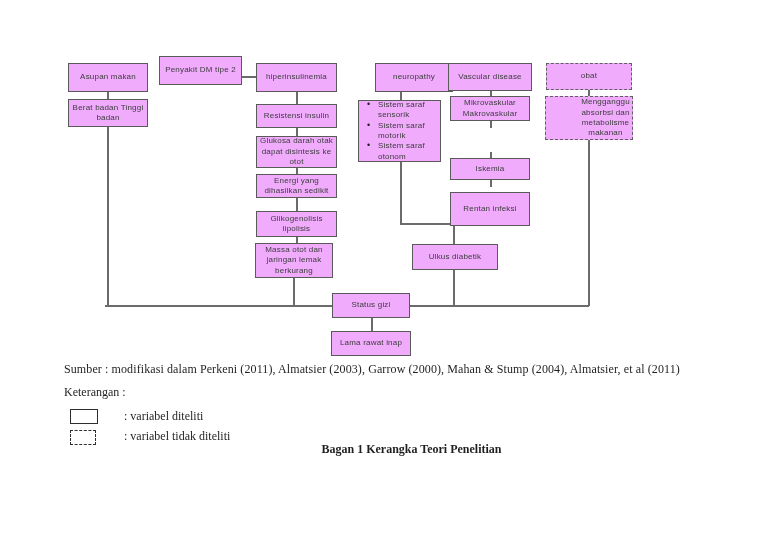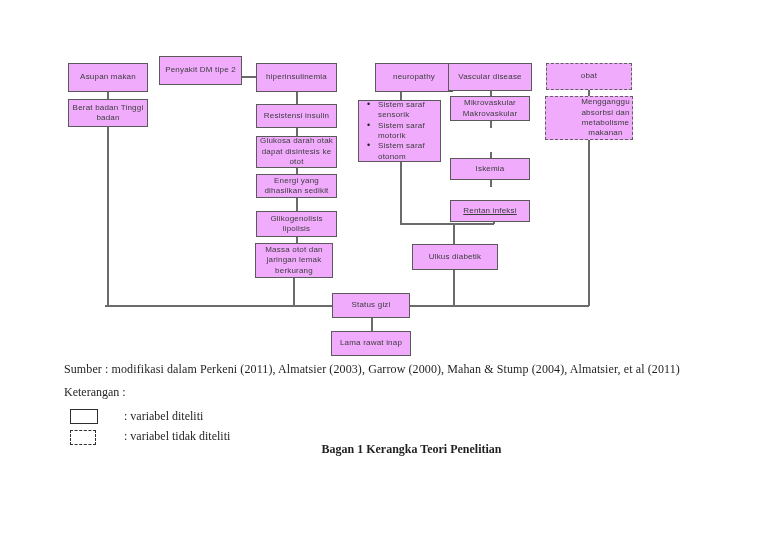--- a/index.html
+++ b/index.html
@@ -80,21 +80,21 @@
     <ul class="blist">
       <li>Sistem saraf sensorik</li>
       <li>Sistem saraf motorik</li>
       <li>Sistem saraf otonom</li>
     </ul>
   </div>
 
   <div class="node" style="left:448px;top:63px;width:84px;height:28px;">Vascular disease</div>
   <div class="node" style="left:450px;top:96px;width:80px;height:25px;">Mikrovaskular Makrovaskular</div>
   <div class="node" style="left:450px;top:158px;width:80px;height:22px;">Iskemia</div>
-  <div class="node" style="left:450px;top:200px;width:80px;height:22px;text-decoration:underline;">Rentan infeksi</div>
+  <div class="node" style="left:450px;top:192px;width:80px;height:34px;">Rentan infeksi</div>
   <div class="node" style="left:412px;top:244px;width:86px;height:26px;">Ulkus diabetik</div>
 
   <div class="node dashed" style="left:546px;top:63px;width:86px;height:27px;">obat</div>
   <div class="node dashed" style="left:545px;top:96px;width:88px;height:44px;padding-left:36px;">Mengganggu absorbsi dan metabolisme makanan</div>
 
   <div class="node" style="left:332px;top:293px;width:78px;height:25px;">Status gizi</div>
   <div class="node" style="left:331px;top:331px;width:80px;height:25px;">Lama rawat inap</div>
 
   <div class="serif sumber">Sumber : modifikasi dalam Perkeni (2011), Almatsier (2003), Garrow (2000), Mahan &amp; Stump (2004), Almatsier, et al (2011)</div>
   <div class="serif keterangan">Keterangan :</div>

